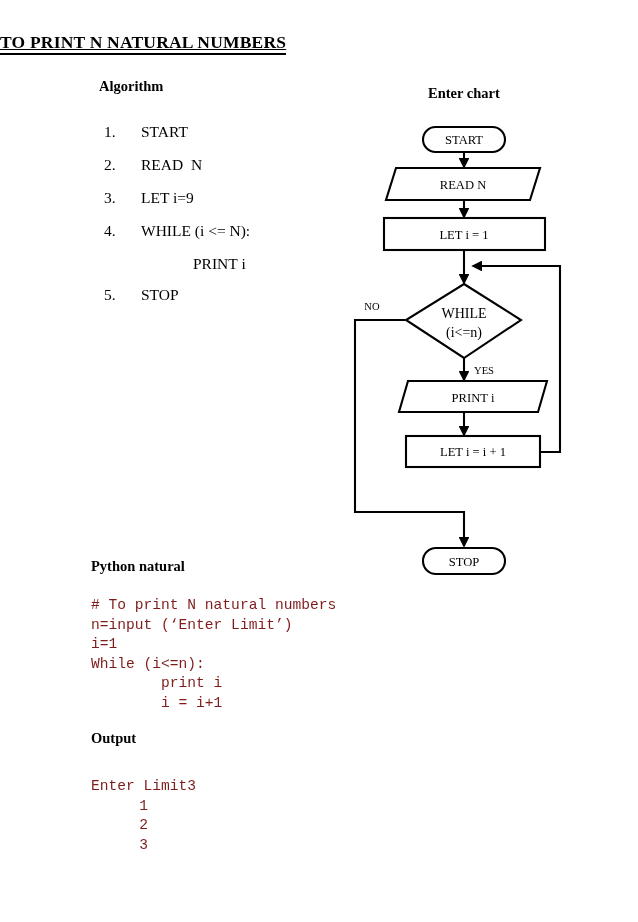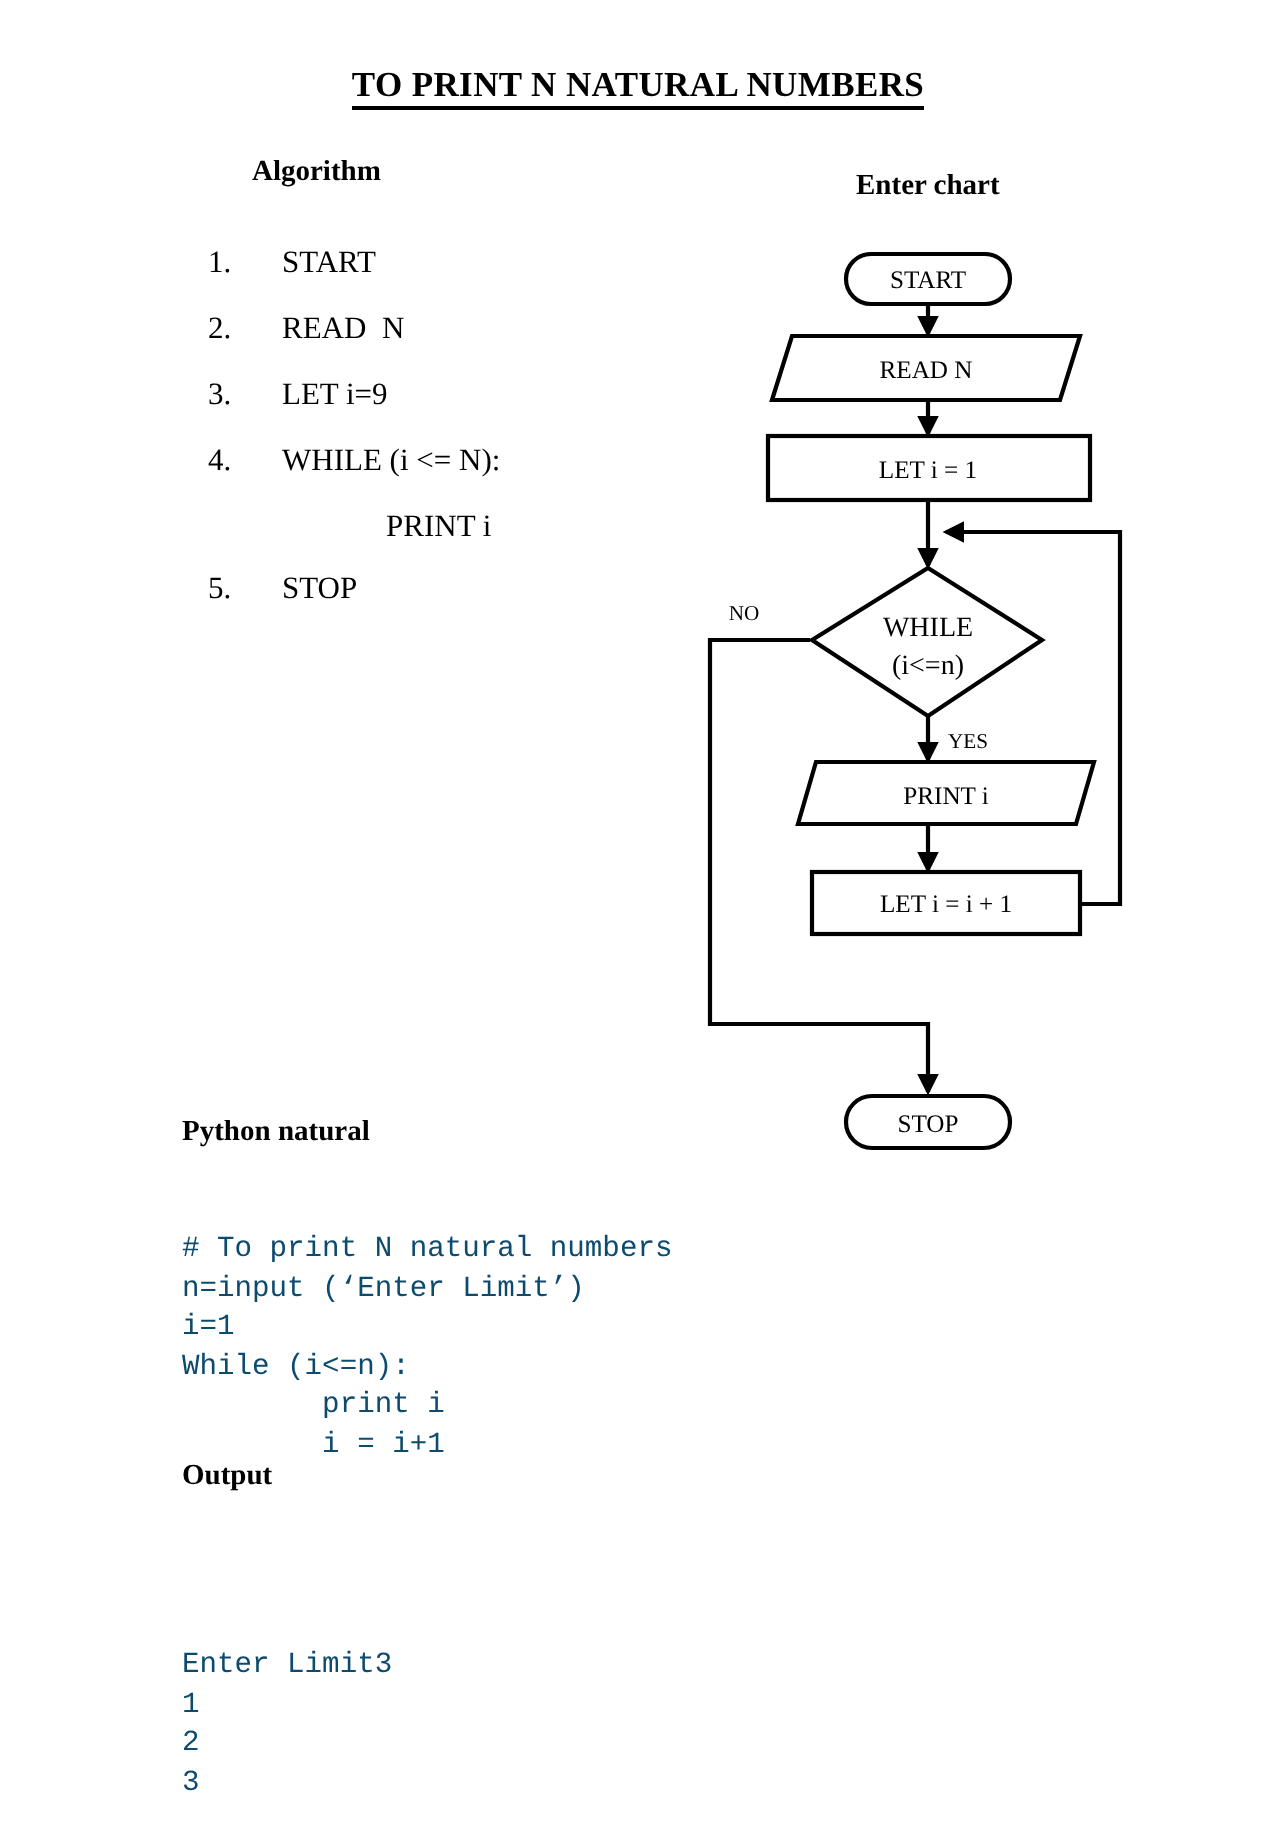--- a/index.html
+++ b/index.html
@@ -18,36 +18,37 @@
   .page {
     position: absolute;
     left: 0; top: 0;
     width: 638px; height: 922px;
   }
   
   .doc-title {
     position: absolute;
     left: 0; top: 32px;
     width: 638px;
-    text-align: center;
+    text-align: left;
     font-size: 17.5px;
     font-weight: bold;
     letter-spacing: 0.2px;
+    text-decoration: underline;
   }
   .doc-title span {
     border-bottom: 2px solid #000;
     padding-bottom: 1px;
   }
   
   .heading {
     position: absolute;
     font-size: 14.5px;
     font-weight: bold;
   }
-  #algorithm-heading { left: 99px; top: 78px; margin-left: 27px; }
+  #algorithm-heading { left: 99px; top: 78px; }
   #flowchart-heading { left: 428px; top: 85px; }
   #python-heading   { left: 91px;  top: 558px; }
   #output-heading   { left: 91px;  top: 730px; }
 
   
   .algo-list {
     position: absolute;
     left: 104px;
     top: 124px;
     width: 290px;
@@ -79,25 +80,24 @@
     left: 89px;
   }
 
   
   .code {
     position: absolute;
     font-family: "Liberation Mono", "DejaVu Sans Mono", monospace;
     font-size: 14.6px;
     line-height: 19.6px;
     white-space: pre;
-    color: #0c4a6e;
-    margin-top: 20px;
+    color: #7f1d1d;
   }
   #python-code { left: 91px; top: 596px; }
-  #output-code { left: 91px; top: 804px; }
+  #output-code { left: 91px; top: 777px; text-align: center; }
 
   
   #flowchart {
     position: absolute;
     left: 340px;
     top: 118px;
     width: 250px;
     height: 470px;
   }
   #flowchart svg {

